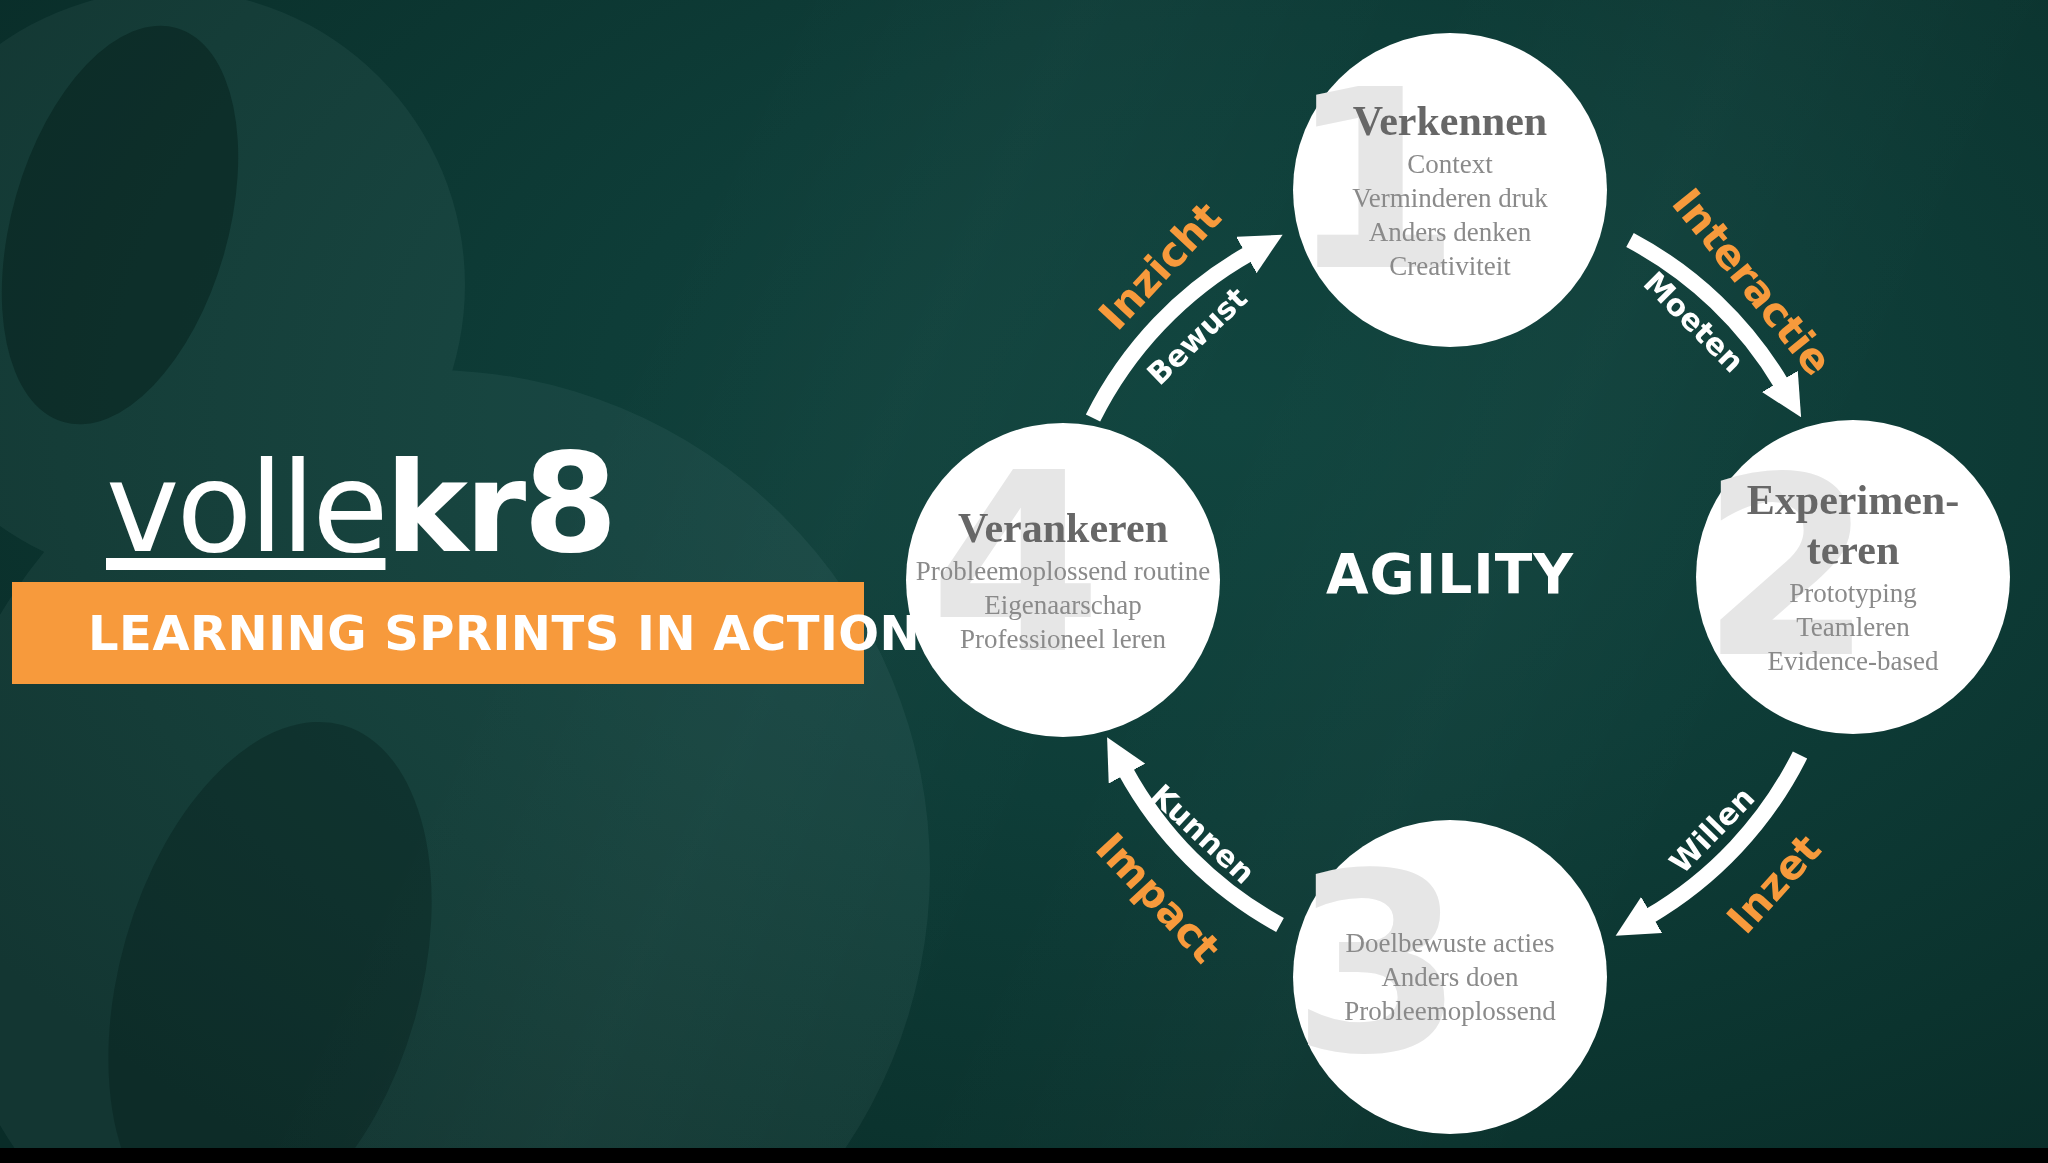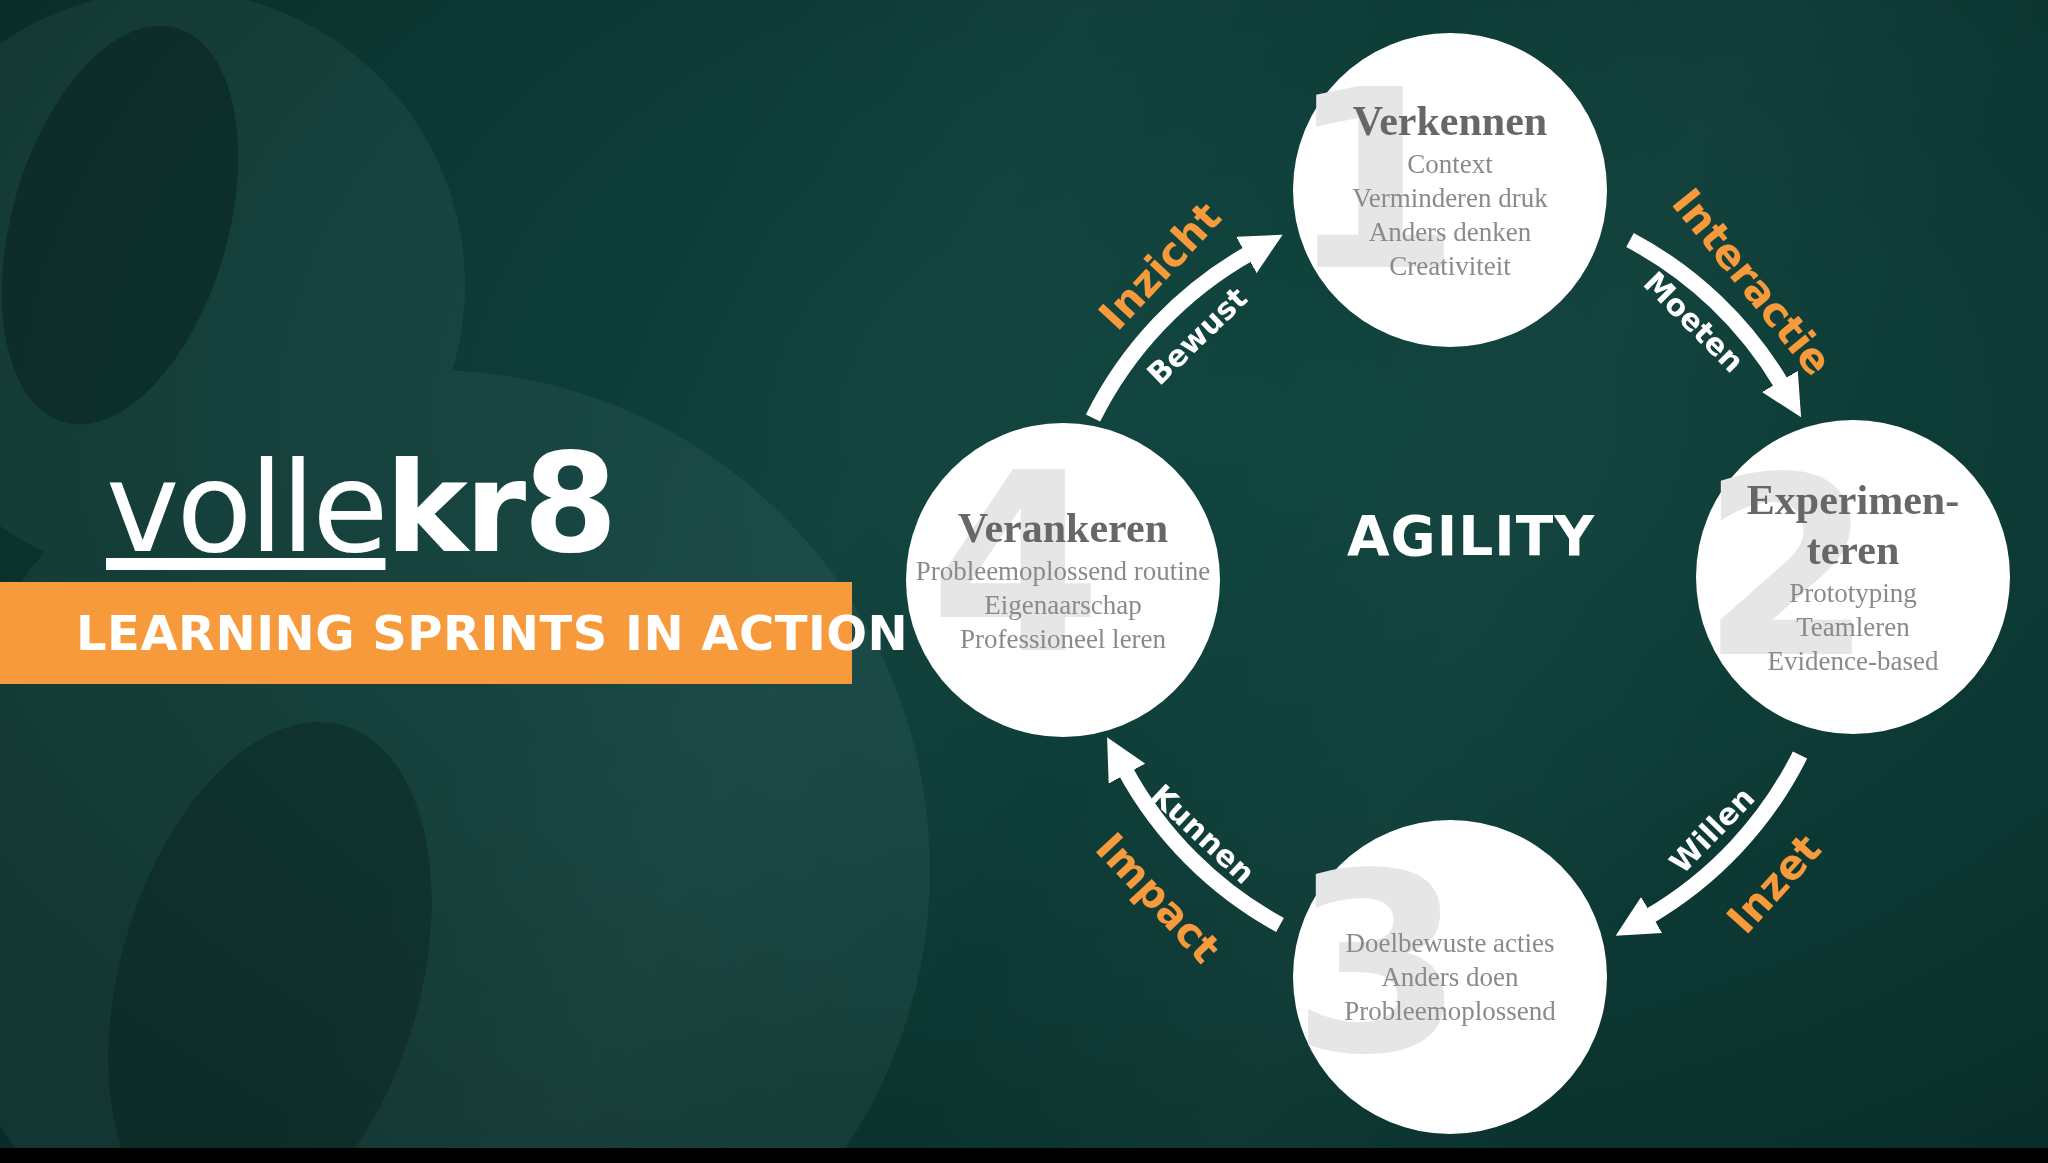--- a/index.html
+++ b/index.html
@@ -13,21 +13,21 @@
       rgba(255,255,255,0.02) 42%, rgba(255,255,255,0) 55%,
       rgba(255,255,255,0.018) 68%, rgba(255,255,255,0) 80%);}
   .watermark{position:absolute;left:0;top:0;}
 
   
   .logo{position:absolute;left:106px;top:436px;color:#fff;font-size:124px;
         letter-spacing:-3px;line-height:1;white-space:nowrap;z-index:3;}
   .logo .lt{font-weight:normal;text-decoration:underline;}
   .logo .bd{font-weight:bold;}
   .logo .e8{font-weight:bold;font-size:1.1em;}
-  .banner{position:absolute;left:0;top:582px;width:852px;height:102px;
+  .banner{position:absolute;left:12px;top:582px;width:852px;height:102px;
           background:#F79A3C;display:flex;align-items:center;z-index:2;
           padding-left:76px;box-sizing:border-box;}
   .banner-text{color:#fff;font-size:48px;font-weight:bold;letter-spacing:0.5px;white-space:nowrap;}
 
   
   .circle{position:absolute;width:314px;height:314px;border-radius:50%;background:#fff;
           display:flex;flex-direction:column;align-items:center;justify-content:center;
           text-align:center;z-index:2;}
   .circle .num{position:absolute;z-index:0;font-size:248px;font-weight:bold;
                color:#E6E6E6;line-height:1;transform:translate(-50%,-50%);}
@@ -38,22 +38,22 @@
   .c1{left:1293px;top:33px;}
   .c2{left:1696px;top:420px;}
   .c3{left:1293px;top:820px;}
   .c4{left:906px;top:423px;}
   .c1 .num{left:26%;top:47%;}
   .c2 .num{left:29%;top:47%;}
   .c3 .num{left:27%;top:46%;}
   .c4 .num{left:35%;top:45%;}
 
   
-  .agility{position:absolute;left:1450px;top:537px;transform:translate(-50%,-50%);
-           text-align:left;color:#fff;z-index:2;white-space:nowrap;margin-left:21px;}
+  .agility{position:absolute;left:1450px;top:575px;transform:translate(-50%,-50%);
+           text-align:left;color:#fff;z-index:2;white-space:nowrap;}
   .agility-title{font-size:55px;font-weight:bold;letter-spacing:1px;line-height:1.05;}
   .agility-sub{font-size:31px;font-weight:bold;margin-top:5px;}
   .agility-sub .gt{color:#F79A3C;margin:0 9px;}
 
   
   .arc-label{position:absolute;white-space:nowrap;z-index:2;}
   .arc-orange{font-size:41px;font-weight:bold;color:#F79A3C;}
   .arc-white{font-size:30px;font-weight:600;color:#fff;}
   .lb-inzicht   {left:1160px;top:266px;transform:translate(-50%,-50%) rotate(-47deg);}
   .lb-bewust    {left:1197px;top:336px;transform:translate(-50%,-50%) rotate(-44deg);}

